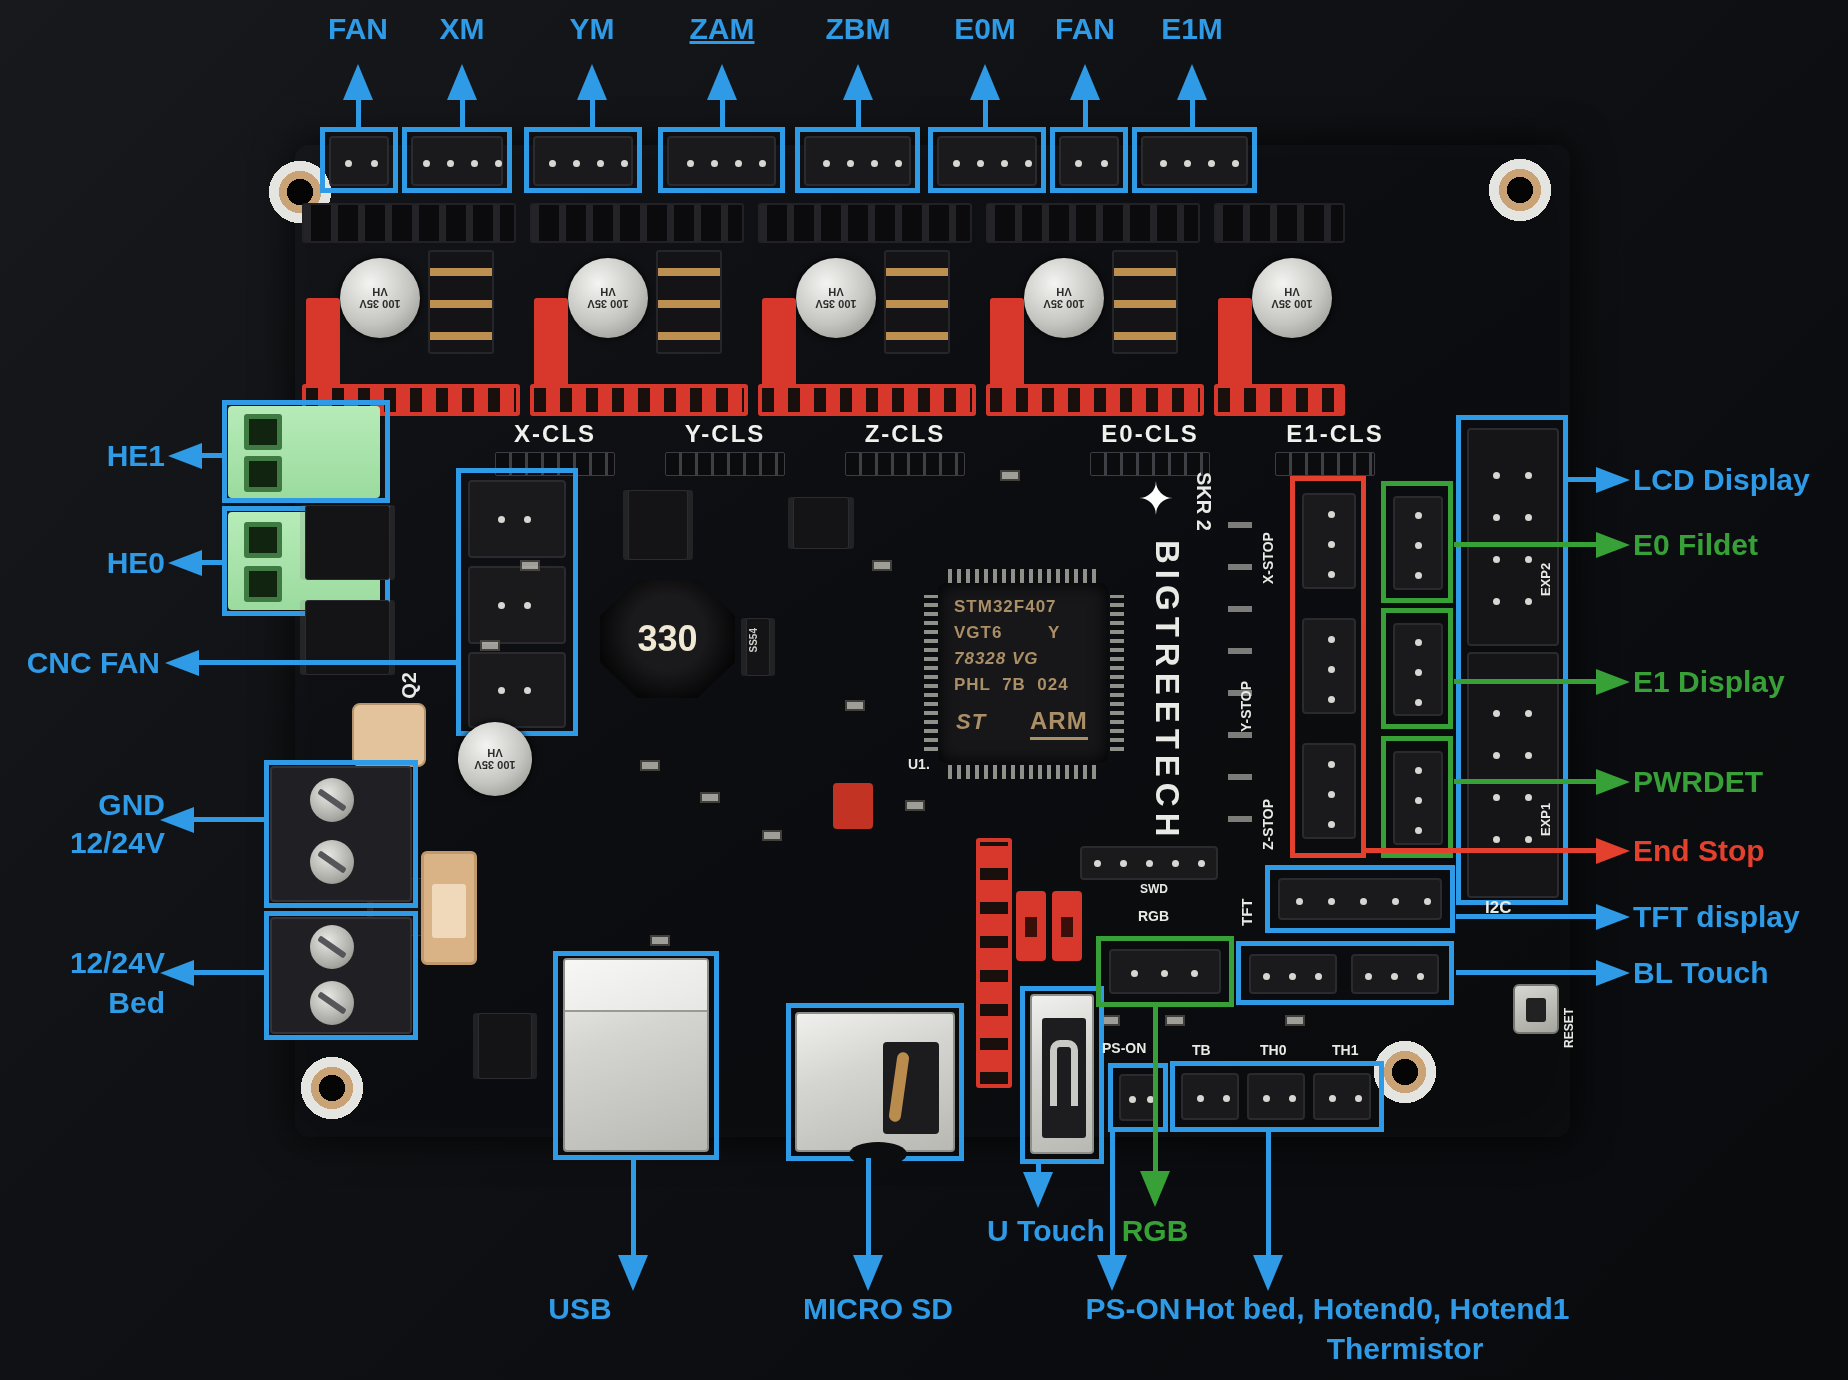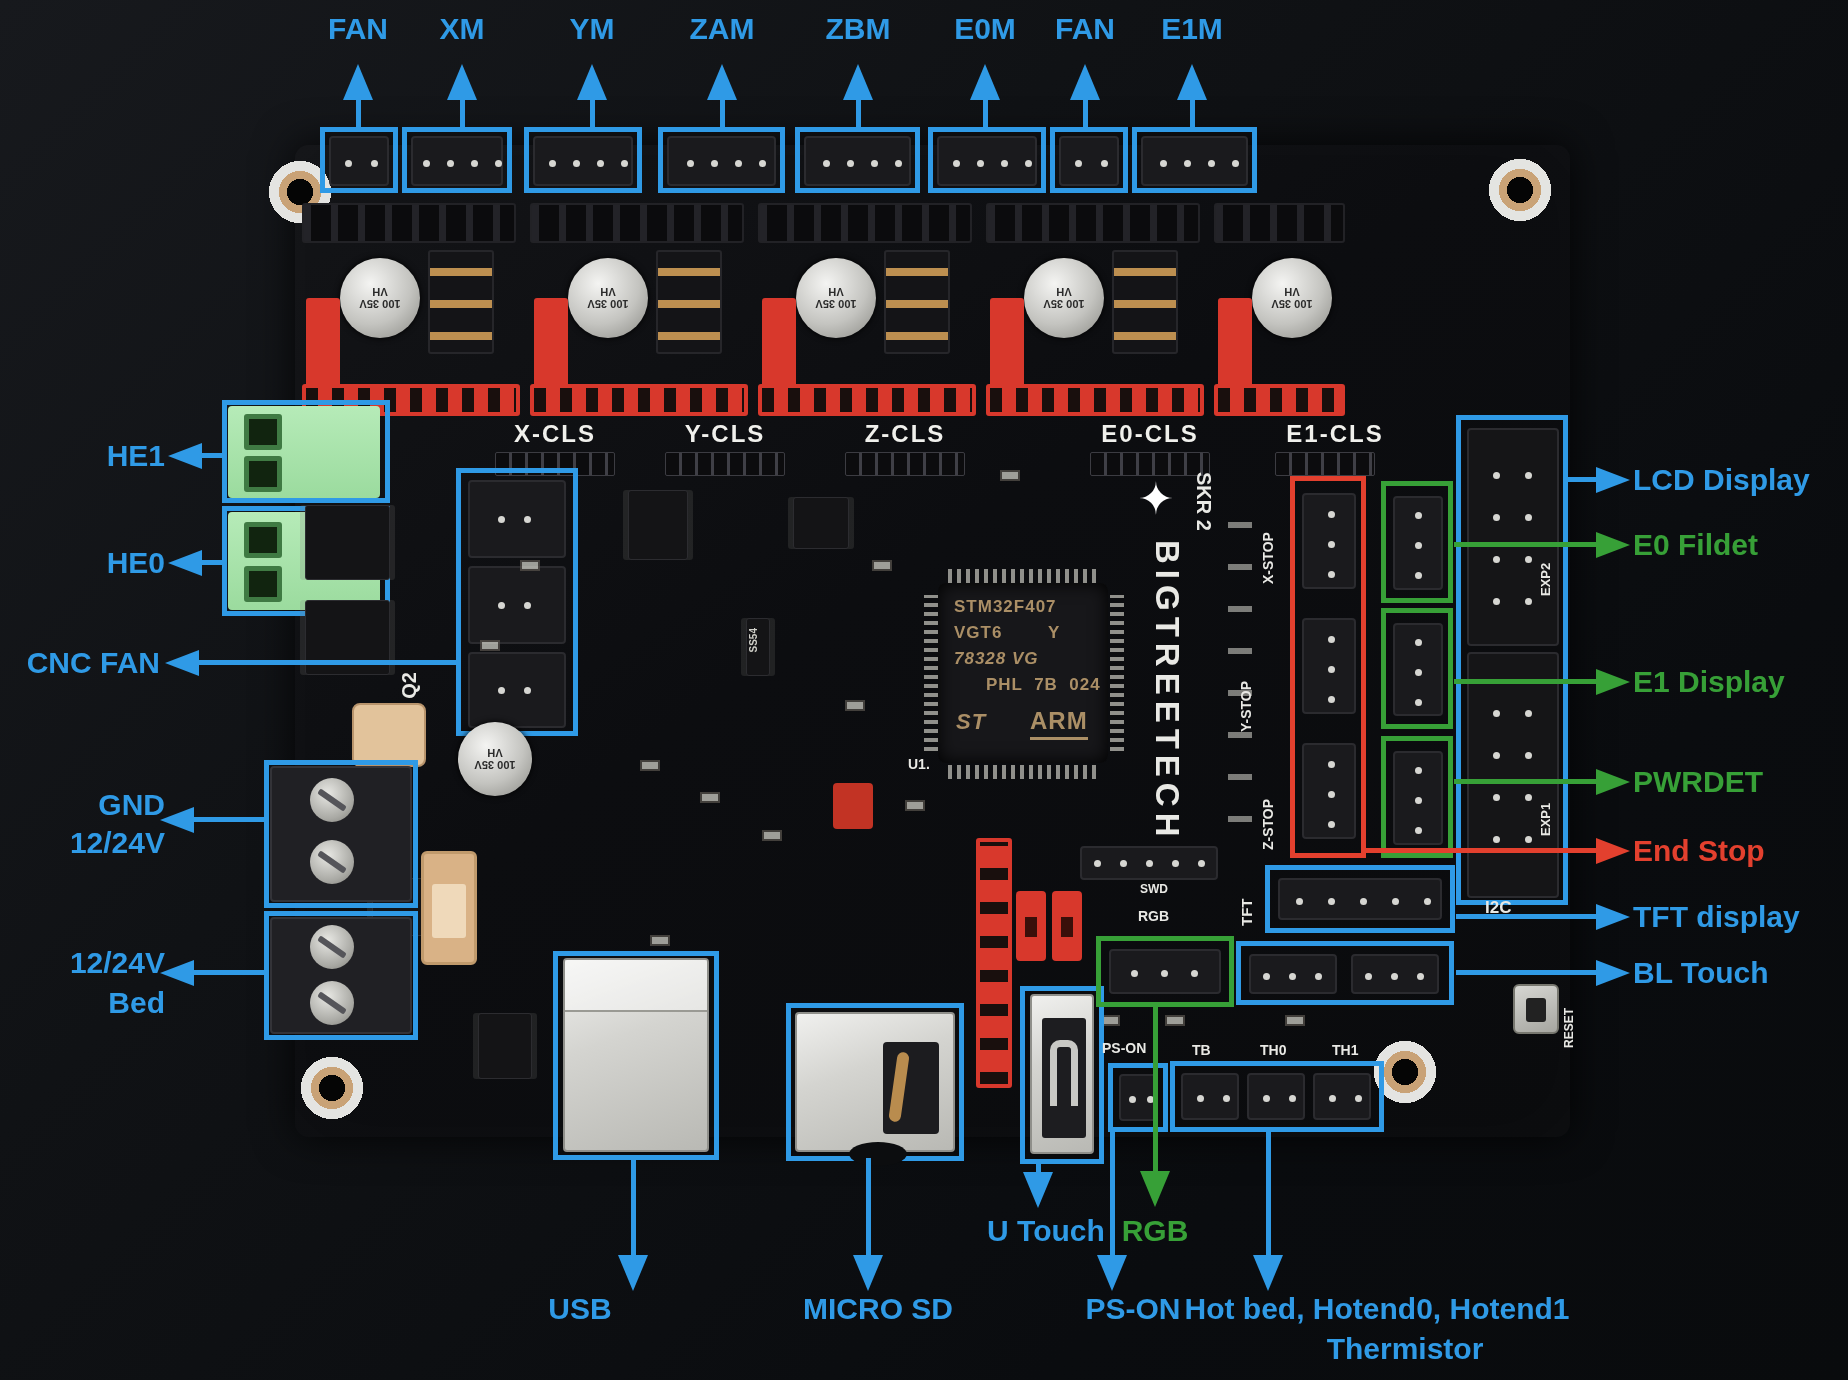--- a/index.html
+++ b/index.html
@@ -213,34 +213,37 @@
   <div class="bb" style="left:264px;top:911px;width:154px;height:129px;"></div>
   <div class="blk" style="left:270px;top:917px;width:142px;height:117px;">
     <div class="screw" style="left:38px;top:6px;">
         <div class="slot"></div>
       </div>
     <div class="screw" style="left:38px;top:62px;">
         <div class="slot"></div>
       </div>
   </div>
 
+  <div style="position:absolute;left:600px;top:580px;width:135px;height:118px;background:radial-gradient(circle at 50% 45%,#1a1a1c 0 40%,#060607 75%);clip-path:polygon(28% 0,72% 0,100% 30%,100% 70%,72% 100%,28% 100%,0 70%,0 30%);display:flex;align-items:center;justify-content:center;">
+    <span style="font:700 36px 'Liberation Sans',sans-serif;color:#efe8d2;">330</span>
+  </div>
   <div class="soic" style="left:628px;top:490px;width:60px;height:70px;"></div>
   <div class="soic" style="left:793px;top:497px;width:56px;height:52px;"></div>
   <div class="soic" style="left:746px;top:618px;width:24px;height:58px;"></div>
   <div class="silk vflip" style="left:748px;top:628px;font-size:10px;color:#cfcfc8;">SS54</div>
 
   <div class="mpinh" style="left:948px;top:569px;width:152px;height:14px;"></div>
   <div class="mpinh" style="left:948px;top:765px;width:152px;height:14px;"></div>
   <div class="mpinv" style="left:924px;top:595px;width:14px;height:156px;"></div>
   <div class="mpinv" style="left:1110px;top:595px;width:14px;height:156px;"></div>
   <div style="position:absolute;left:938px;top:583px;width:170px;height:180px;background:#17171a;border-radius:8px;box-shadow:inset 0 0 18px #000;">
     <div class="mcutxt" style="left:16px;top:14px;">STM32F407</div>
     <div class="mcutxt pre" style="left:16px;top:40px;">VGT6        Y</div>
     <div class="mcutxt pre" style="left:16px;top:66px;font-style:italic;">78328 VG</div>
-    <div class="mcutxt pre" style="left:16px;top:92px;margin-left:32px;">PHL  7B  024</div>
+    <div class="mcutxt pre" style="left:16px;top:92px;">PHL  7B  024</div>
     <div class="mcutxt" style="left:18px;top:126px;font-style:italic;font-size:22px;">ST</div>
     <div class="mcutxt" style="left:92px;top:124px;font-size:24px;border-bottom:3px solid #ab8f66;padding-bottom:2px;">ARM</div>
   </div>
   <div class="silk" style="left:908px;top:756px;font-size:14px;">U1.</div>
 
   <div style="position:absolute;left:1127px;top:470px;width:58px;height:58px;color:#fff;font-size:44px;line-height:58px;text-align:center;">✦</div>
   <div class="silk vrl" style="left:1192px;top:472px;font-size:20px;height:92px;">SKR 2</div>
   <div class="silk vrl" style="left:1148px;top:540px;font-size:33px;letter-spacing:6px;height:470px;">BIGTREETECH</div>
 
   <div class="smd" style="left:640px;top:760px;"></div>
@@ -393,21 +396,21 @@
       <div class="lbl ctr" style="left:462px;top:10px;">XM</div>
       <div class="tu" style="left:447px;top:64px;"></div>
       <div class="line" style="left:460px;top:98px;width:5px;height:30px;"></div>
     </div>
   <div class="c-blue">
       <div class="lbl ctr" style="left:592px;top:10px;">YM</div>
       <div class="tu" style="left:577px;top:64px;"></div>
       <div class="line" style="left:590px;top:98px;width:5px;height:30px;"></div>
     </div>
   <div class="c-blue">
-      <div class="lbl ctr" style="left:722px;top:10px;">ZAM</div>
+      <div class="lbl ctr" style="left:722px;top:10px;text-decoration:underline;">ZAM</div>
       <div class="tu" style="left:707px;top:64px;"></div>
       <div class="line" style="left:720px;top:98px;width:5px;height:30px;"></div>
     </div>
   <div class="c-blue">
       <div class="lbl ctr" style="left:858px;top:10px;">ZBM</div>
       <div class="tu" style="left:843px;top:64px;"></div>
       <div class="line" style="left:856px;top:98px;width:5px;height:30px;"></div>
     </div>
   <div class="c-blue">
       <div class="lbl ctr" style="left:985px;top:10px;">E0M</div>

